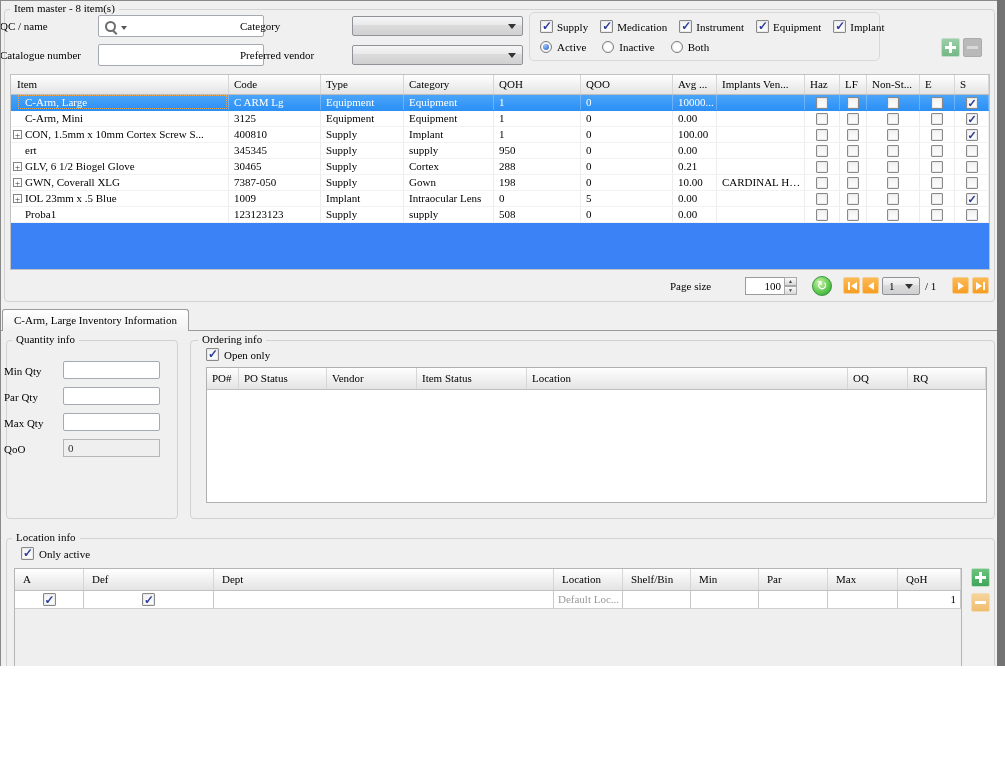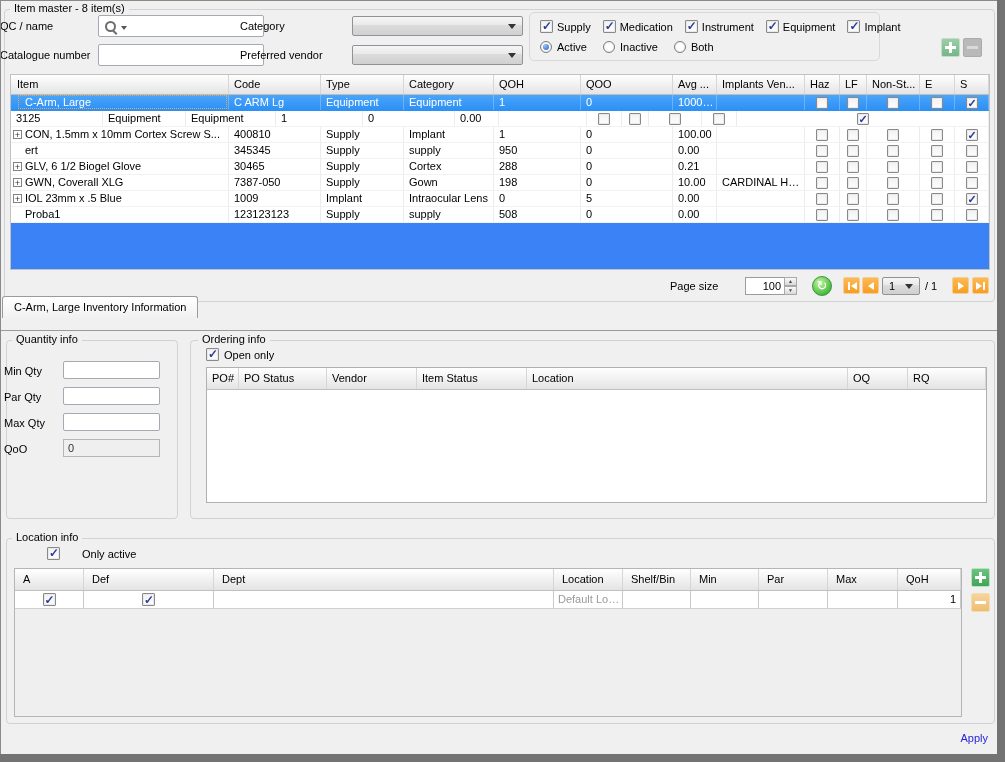--- a/index.html
+++ b/index.html
@@ -1,17 +1,17 @@
 <!DOCTYPE html>
 <html><head>
 <meta charset="utf-8">
 <style>
   html,body{margin:0;padding:0;background:#ffffff;}
-  .stage{position:relative;width:1005px;height:762px;background:#f0f0f0;overflow:hidden;
-         font-family:Liberation Sans, sans-serif;font-size:11px;color:#000;}
+  .stage{position:relative;width:1005px;height:666px;background:#f0f0f0;overflow:hidden;
+         font-family:Liberation Serif, serif;font-size:11px;color:#000;}
   .abs{position:absolute;}
   .lbl{position:absolute;line-height:13px;white-space:nowrap;}
   .right-align{text-align:left;}
 
   
   .edge{position:absolute;background:#737373;z-index:50;}
 
   
   .groupbox{position:absolute;border:1px solid #d2d2d2;border-radius:4px;box-sizing:border-box;}
   .legend{position:absolute;background:#f0f0f0;padding:0 4px;line-height:12px;z-index:2;white-space:nowrap;}
@@ -79,21 +79,21 @@
            background:radial-gradient(circle at 38% 32%,#c9f3a6,#58c64b 60%,#2f9b33);color:#fff;font-size:13px;line-height:18px;text-align:center;box-sizing:border-box;}
   .navbtn{position:absolute;top:277px;width:17px;height:17px;border-radius:2px;border:1px solid #f3cf96;box-sizing:border-box;
           background:linear-gradient(#fcba55,#f79d23);display:flex;align-items:center;justify-content:center;}
   .tri-l{width:0;height:0;border-top:4px solid transparent;border-bottom:4px solid transparent;border-right:6px solid #fff;}
   .tri-r{width:0;height:0;border-top:4px solid transparent;border-bottom:4px solid transparent;border-left:6px solid #fff;}
   .vbar{width:2px;height:8px;background:#fff;margin:0 1px;}
   .page-combo{position:absolute;left:882px;top:277px;width:38px;height:18px;}
 
   
   .tabline{position:absolute;left:0;top:330px;width:1005px;height:1px;background:#9b9b9b;z-index:1;}
-  .tab{position:absolute;left:2px;top:296px;height:22px;padding:0 11px;background:linear-gradient(#ffffff,#f1f1f1);
+  .tab{position:absolute;left:2px;top:309px;height:22px;padding:0 11px;background:linear-gradient(#ffffff,#f1f1f1);
        border:1px solid #9b9b9b;border-bottom:none;border-radius:3px 3px 0 0;line-height:20px;z-index:2;box-sizing:border-box;white-space:nowrap;}
 
   
   .otable{position:absolute;left:206px;top:367px;width:781px;height:136px;background:#fff;border:1px solid #b0b0b0;box-sizing:border-box;overflow:hidden;}
   .o0{width:32px;} .o1{width:88px;} .o2{width:90px;} .o3{width:110px;} .o4{width:321px;} .o5{width:60px;} .o6{flex:1;}
   .othead{display:flex;height:22px;background:linear-gradient(#ffffff,#f0f0f0 55%,#e4e4e4);border-bottom:1px solid #c0c0c0;box-sizing:border-box;}
   .oth{box-sizing:border-box;border-right:1px solid #d6d6d6;padding-left:5px;line-height:21px;white-space:nowrap;overflow:hidden;}
 
   
   .ltable{position:absolute;left:14px;top:568px;width:948px;height:149px;background:#efefef;border:1px solid #b5b5b5;box-sizing:border-box;overflow:hidden;}
@@ -201,20 +201,21 @@
             <span class="cb"></span>
           </div>
           <div class="td ck c11">
             <span class="cb"></span>
           </div>
           <div class="td ck c12">
             <span class="cb on"></span>
           </div>
         </div>
         <div class="tr">
+          <div class="td c0">C-Arm, Mini</div>
           <div class="td c1">3125</div>
           <div class="td c2">Equipment</div>
           <div class="td c3">Equipment</div>
           <div class="td c4">1</div>
           <div class="td c5">0</div>
           <div class="td c6">0.00</div>
           <div class="td c7"></div>
           <div class="td ck c8">
             <span class="cb"></span>
           </div>
@@ -443,21 +444,21 @@
       <div class="oth o3">Item Status</div>
       <div class="oth o4">Location</div>
       <div class="oth o5">OQ</div>
       <div class="oth o6">RQ</div>
     </div>
     <div style="background:#fff;height:113px;"></div>
   </div>
 
   <div class="groupbox" style="left:6px;top:538px;width:989px;height:186px;"></div>
   <div class="legend" style="left:12px;top:531px;">Location info</div>
-  <div class="ckrow" style="position:absolute;left:21px;top:547px;gap:22px;margin-left:26px;">
+  <div class="ckrow" style="position:absolute;left:21px;top:547px;gap:5px;">
     <span class="cb on"></span>
     <span>Only active</span>
   </div>
   <div class="ltable">
     <div class="lthead">
       <div class="lth l0">A</div>
       <div class="lth l1">Def</div>
       <div class="lth l2">Dept</div>
       <div class="lth l3">Location</div>
       <div class="lth l4">Shelf/Bin</div>

